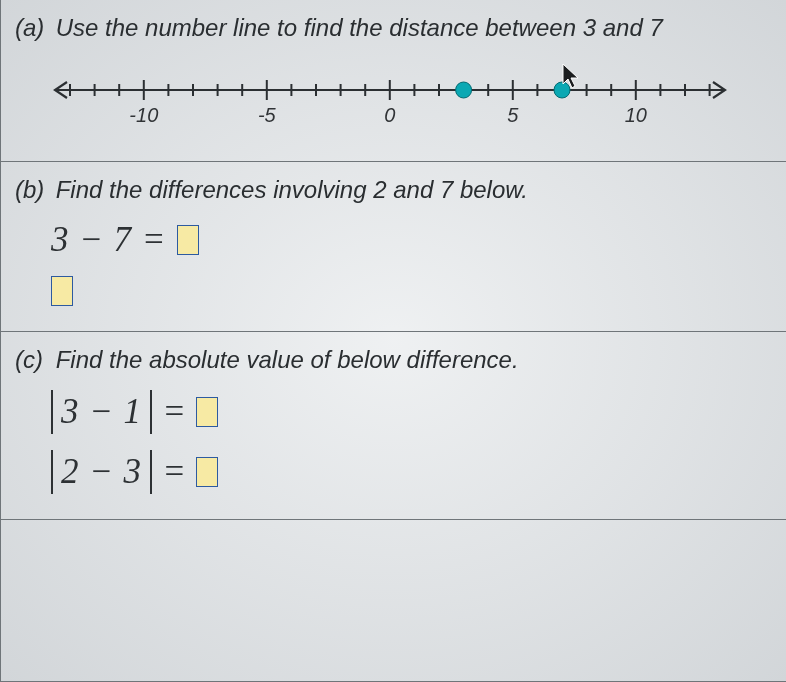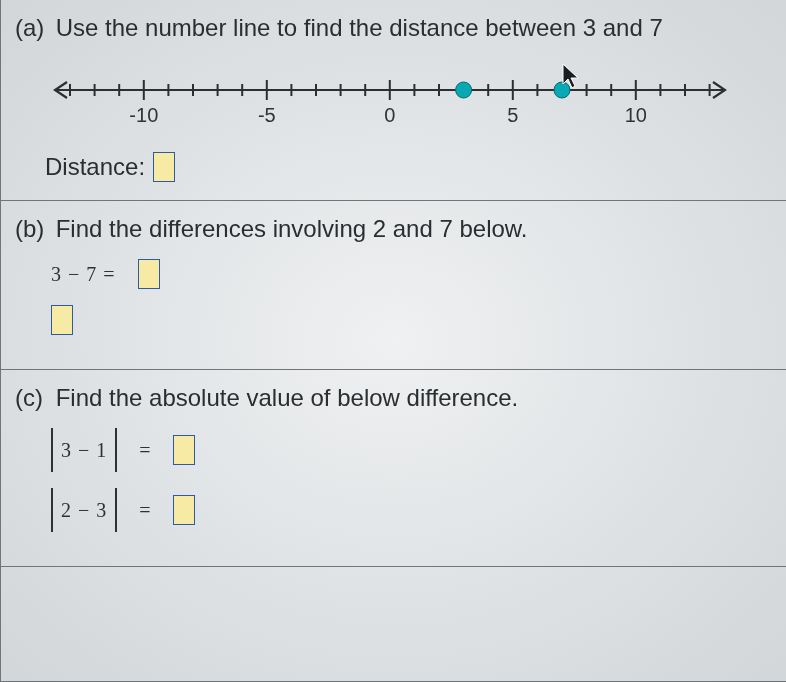--- a/index.html
+++ b/index.html
@@ -19,21 +19,22 @@
     background-image: radial-gradient(ellipse at center, rgba(255,255,255,0.35) 0%, rgba(180,185,190,0.4) 100%);
     border: 1px solid #6f7579;
     border-top: none;
     border-right: none;
     width: 786px;
     height: 682px;
     font-size: 24px;
   }
   .section {
     border-bottom: 1px solid #6f7579;
-    padding: 10px 14px 18px 14px;
+    padding: 10px 14px 9px 14px;
+    font-style: italic;
   }
   .section:last-child { border-bottom: 1px solid #6f7579; }
   .prompt { margin: 4px 0 14px 0; }
   .label { display: inline-block; min-width: 34px; }
   .numberline-wrap {
     margin: 28px 30px 12px 30px;
   }
   .numberline {
     position: relative;
     height: 70px;
@@ -64,24 +65,24 @@
   }
   .distance-row {
     margin: 10px 0 0 30px;
     display: flex;
     align-items: center;
     gap: 8px;
   }
   .eq-row {
     margin: 16px 0 16px 36px;
     font-family: "Cambria Math", "Times New Roman", serif;
-    font-size: 20px;
+    font-size: 35px;
     display: flex;
     align-items: center;
-    gap: 22px;
+    gap: 10px;
     color: #2d3134;
   }
   .abs {
     display: inline-flex;
     align-items: center;
     gap: 8px;
   }
   .abs::before, .abs::after {
     content: "";
     display: inline-block;
@@ -160,24 +161,20 @@
           <circle class="nl-dot" cx="418.6" cy="20" r="8"></circle>
           <circle class="nl-dot" cx="517" cy="20" r="8"></circle>
         </svg>
 
         <svg class="cursor" viewBox="0 0 20 28">
           <path d="M2 2 L2 22 L7 17 L11 26 L14 24 L10 16 L17 16 Z" fill="#1b1d1f" stroke="#fff" stroke-width="1"></path>
         </svg>
       </div>
     </div>
 
-    <div class="distance-row">
-      <span>Distance:</span>
-      <span class="answer-box"></span>
-    </div>
   </div>
 
   <div class="section">
     <div class="prompt">
       <span class="label">(b)</span>
       <span>Find the differences involving 2 and 7 below.</span>
     </div>
     <div class="eq-row">
       <span class="minus">3 − 7 =</span>
       <span class="answer-box"></span>

